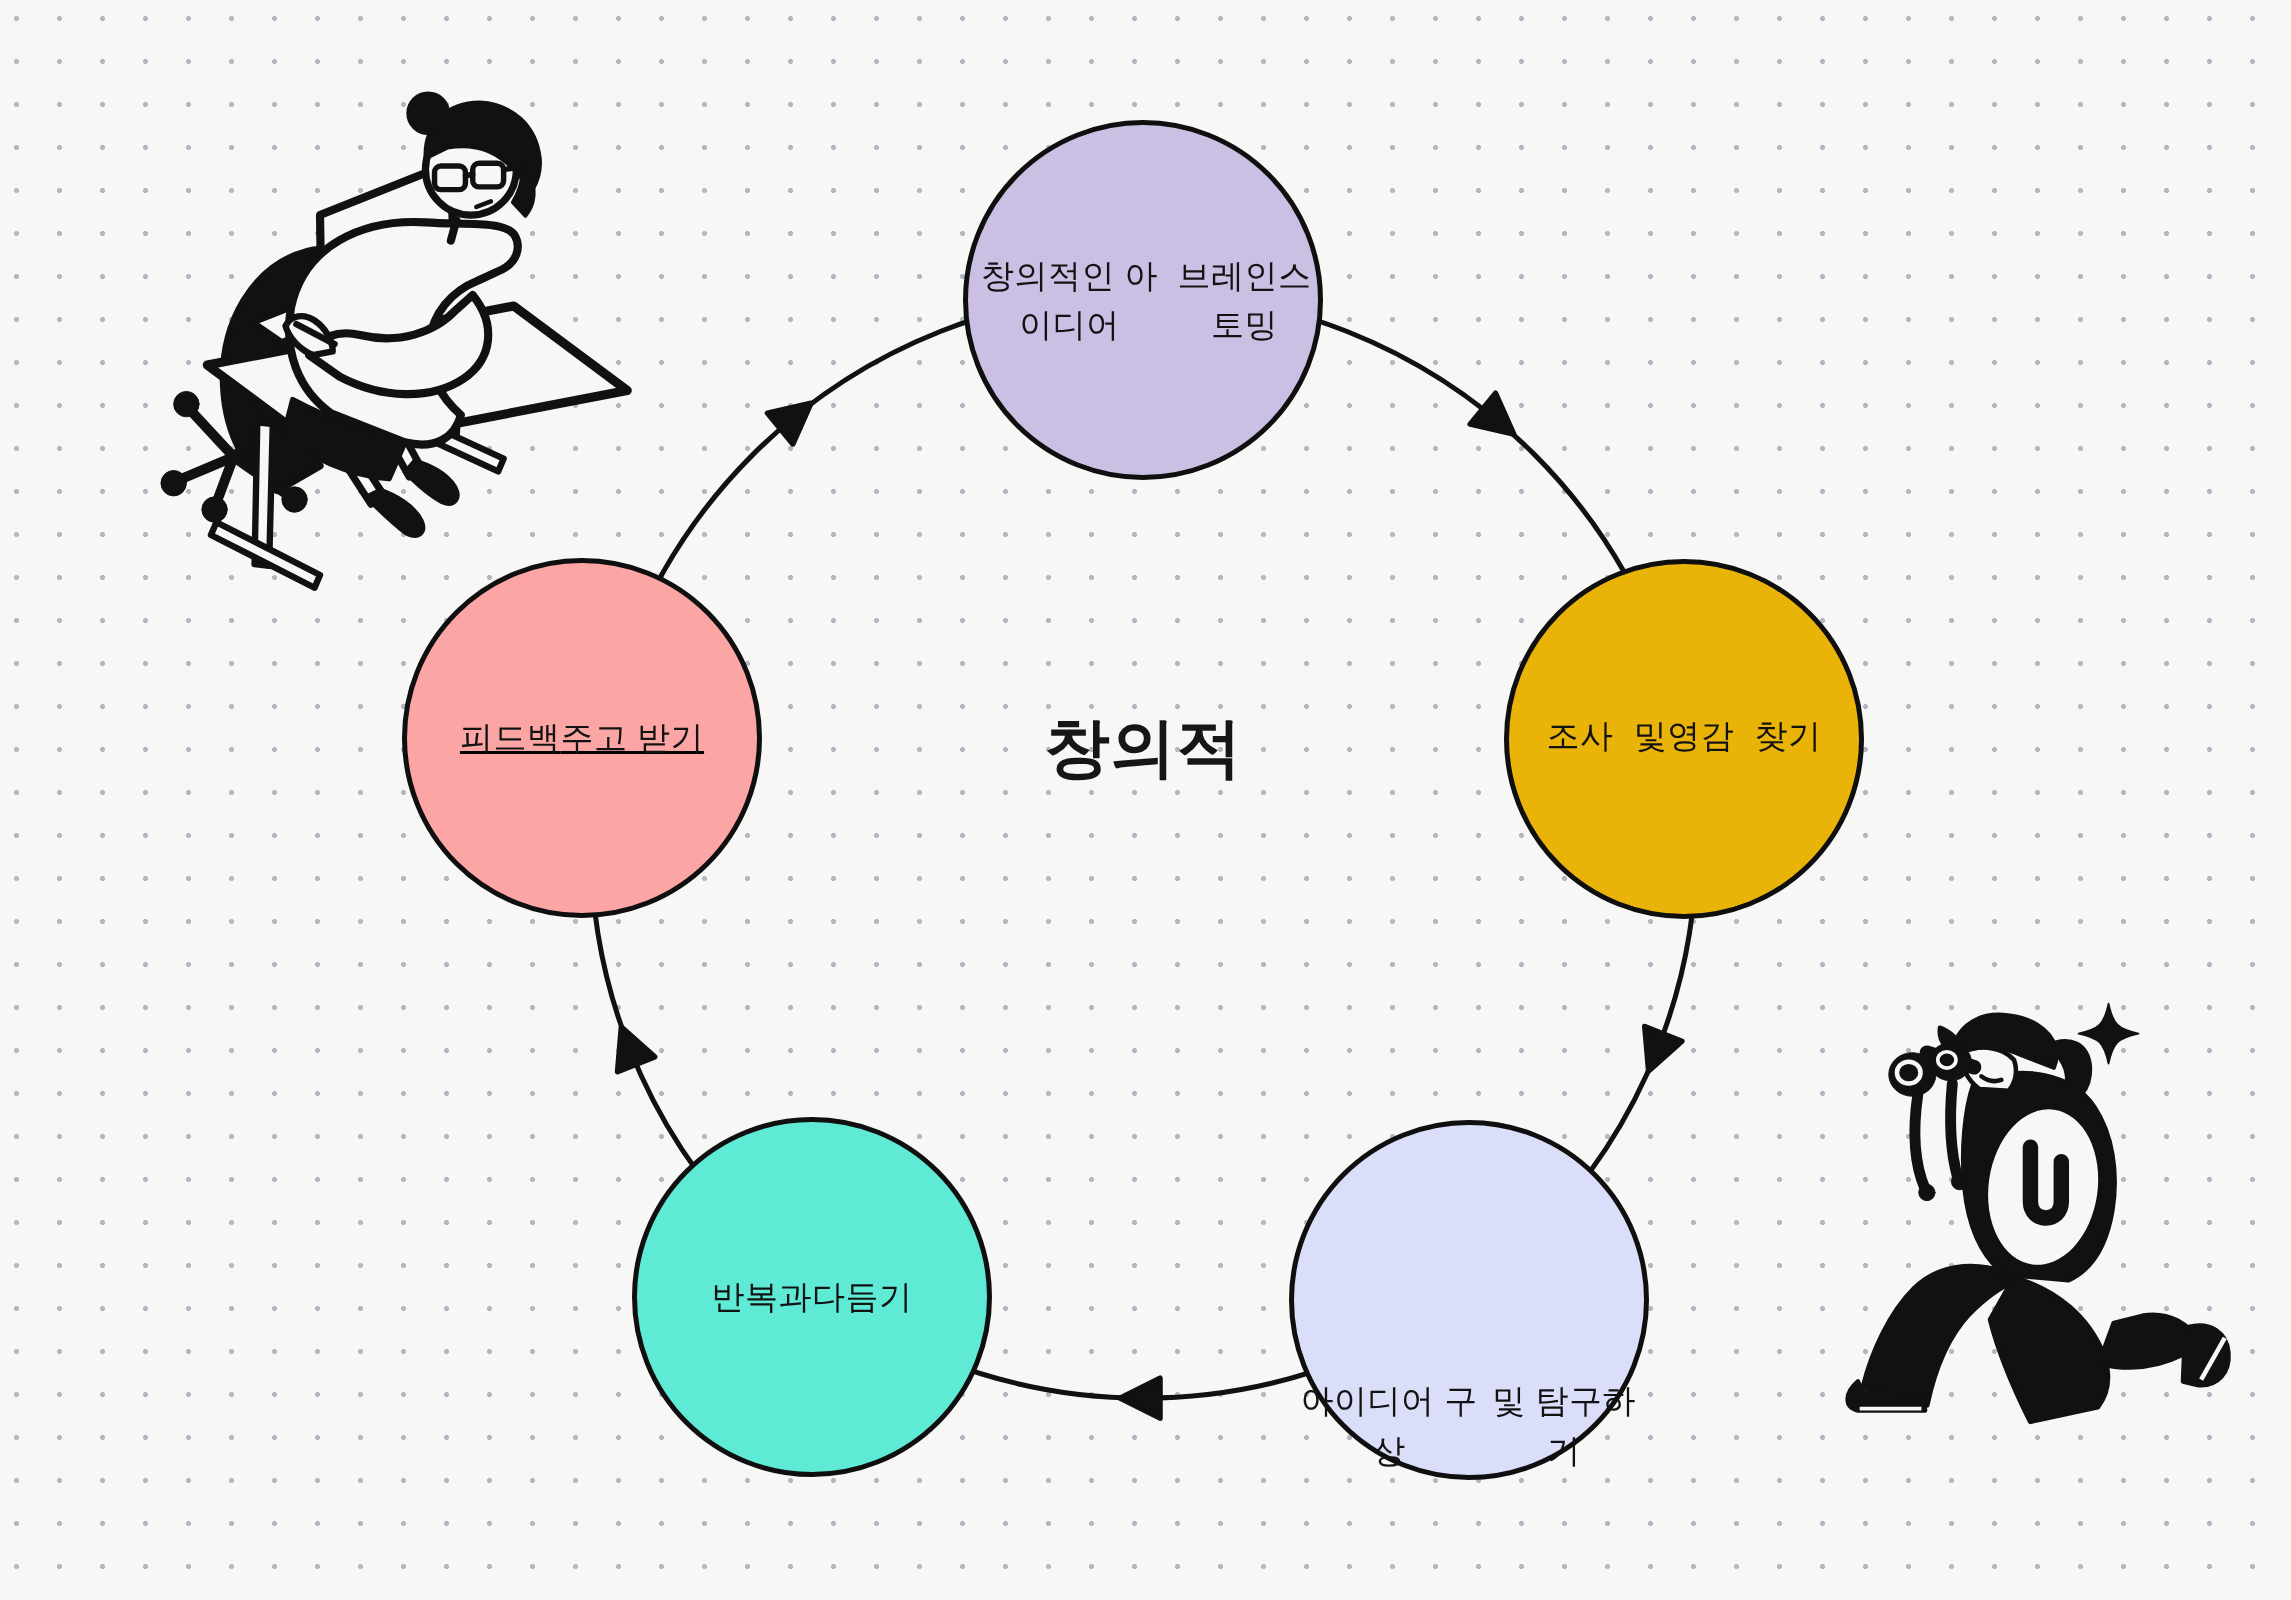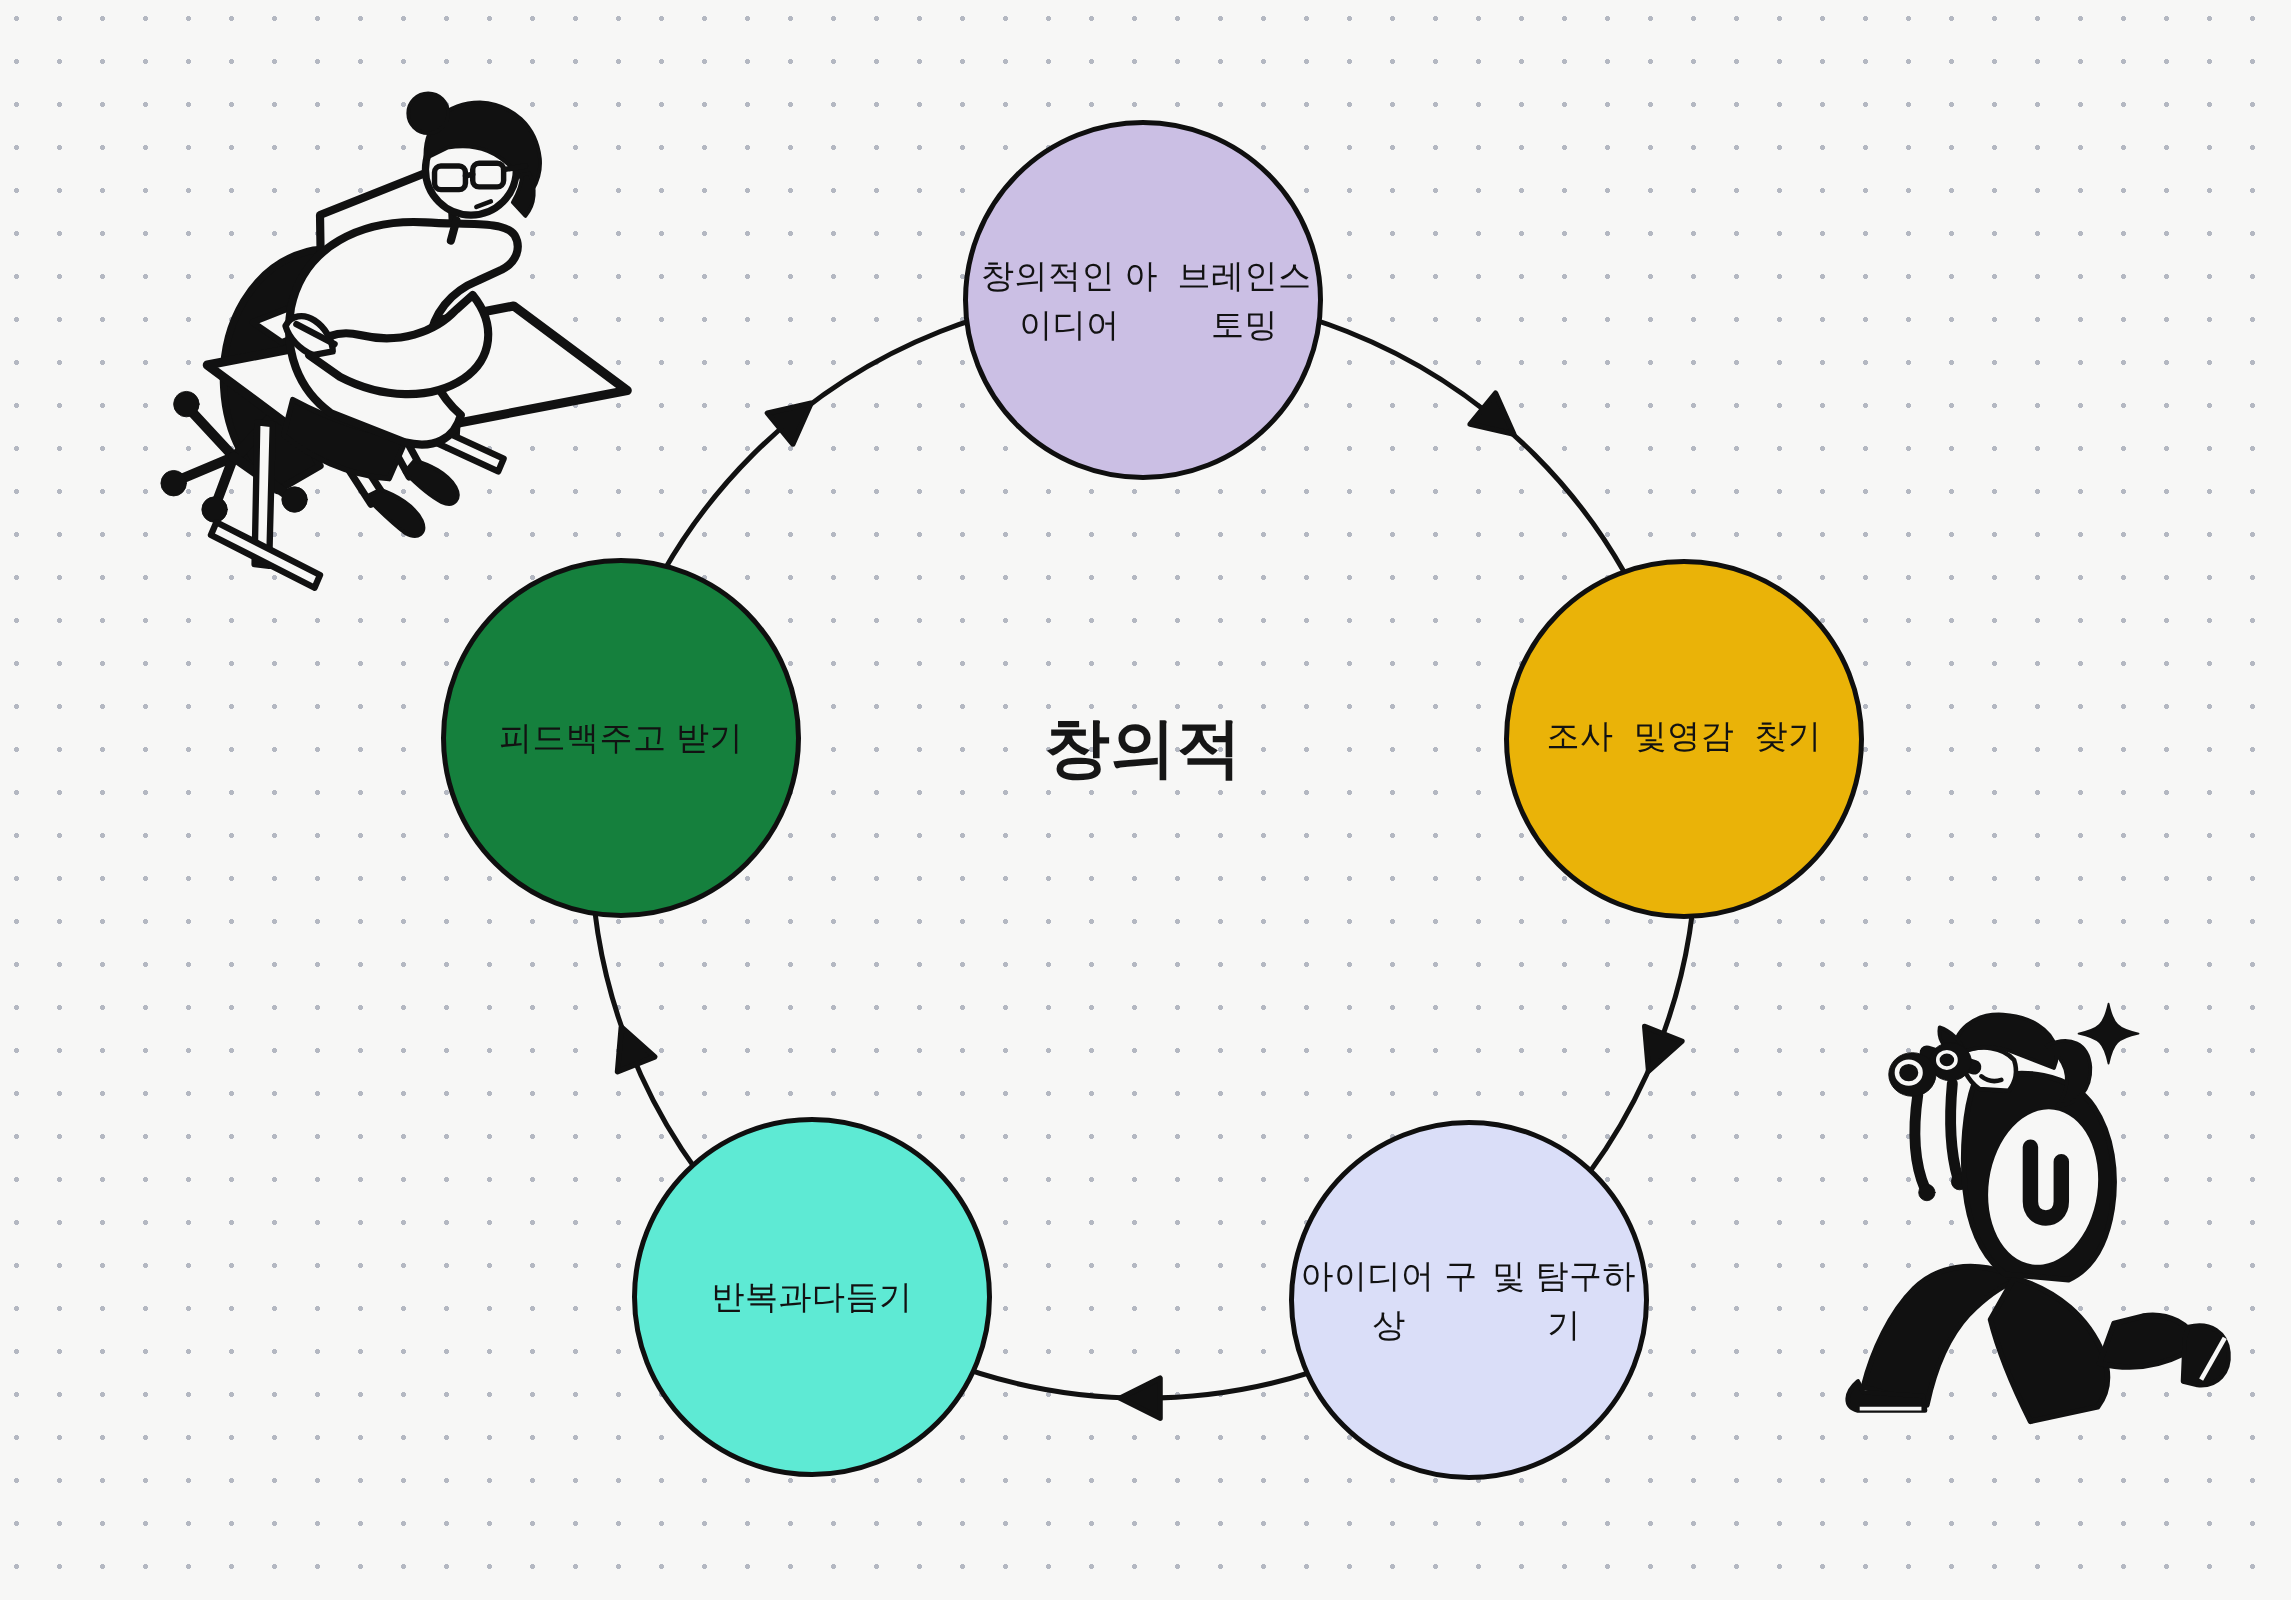--- a/index.html
+++ b/index.html
@@ -47,29 +47,29 @@
 </svg>
 
 <div class="node" style="left: 963px; top: 120px; background-color: rgb(203, 191, 228);">
   <div class="node-label">창의적인 아이디어</div>
   <div class="node-label">브레인스토밍</div>
 </div>
 <div class="node" style="left: 1504px; top: 559px; background-color: #eab308; font-family: Liberation Mono, monospace;">
   <div class="node-label">조사 및</div>
   <div class="node-label">영감 찾기</div>
 </div>
-<div class="node" style="left: 1289px; top: 1120px; background-color: rgb(218, 222, 248);">
+<div class="node" style="left: 1289px; top: 1120px; background-color: rgb(218, 222, 248); align-items: flex-end;">
   <div class="node-label">아이디어 구상</div>
   <div class="node-label">및 탐구하기</div>
 </div>
 <div class="node" style="left: 632px; top: 1117px; background-color: #5eead4;">
   <div class="node-label">반복과</div>
   <div class="node-label">다듬기</div>
 </div>
-<div class="node" style="left: 441px; top: 558px; background-color: #15803d;">
+<div class="node" style="left: 402px; top: 558px; background-color: #fca5a5; text-decoration: underline;">
   <div class="node-label">피드백</div>
   <div class="node-label">주고 받기</div>
 </div>
 
 <div class="title">
   <div>창의적</div>
 </div>
 
 <svg class="layer" style="left:118px;top:86px;z-index:2;" width="564" height="509" viewBox="0 0 620 560">
 

